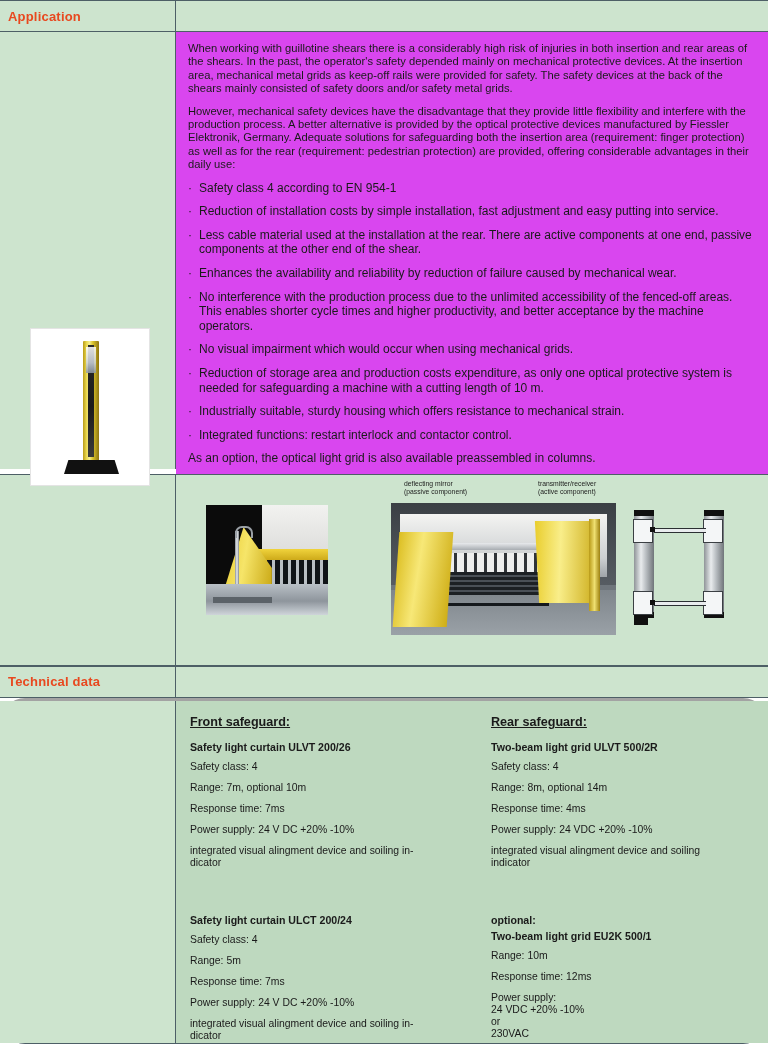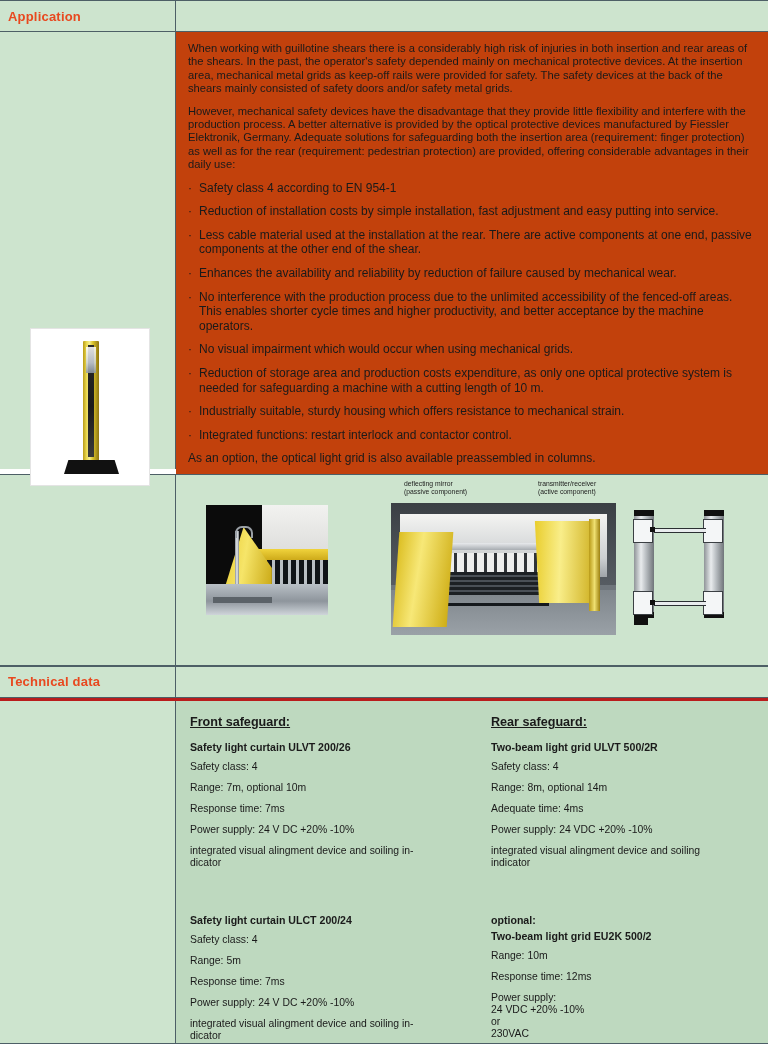--- a/index.html
+++ b/index.html
@@ -27,25 +27,25 @@
   .hdr-left{
     height:30px; display:flex; align-items:center;
     padding-left:8px;
     font-weight:bold; font-size:13px;
     color:#e8481f;
     letter-spacing:.2px;
   }
   .hdr-right{background:#cde4ce;}
 
   .body-row{border-bottom:1px solid #4d5f66;}
-  .thick-top{border-top:3px solid #b91c1c;}
+  .thick-top{border-top:3px solid #a3a3a3;border-radius:25px;}
 
   
   #app-row .cell-left{position:relative;height:437px;background:#cde4ce;}
-  #app-row .cell-right{padding:10px 10px 8px 12px;background:#c2410c;}
+  #app-row .cell-right{padding:10px 10px 8px 12px;background:#d946ef;}
 
   .prod-photo{
     position:absolute; left:30px; top:296px;
     width:118px; height:156px;
     background:#ffffff;
     border:1px solid #e4e4e4;
     overflow:hidden;
   }
   .col-post{
     position:absolute; left:52px; top:12px;
@@ -312,31 +312,31 @@
           </div>
         </div>
 
         <div class="tcol right-col">
           <h3 class="tt">Rear  safeguard:</h3>
 
           <div class="block">
             <div class="bt">Two-beam light  grid ULVT 500/2R</div>
             <div class="bl">Safety class: 4</div>
             <div class="bl">Range: 8m, optional 14m</div>
-            <div class="bl">Adequate time: 4ms</div>
+            <div class="bl">Response time: 4ms</div>
             <div class="bl">Power supply: 24 VDC +20% -10%</div>
             <div class="bl">integrated  visual alingment device and soiling
 indicator</div>
           </div>
 
           <div class="spacer-lg"></div>
 
           <div class="block">
             <div class="bt" style="margin-bottom:4px;">optional:</div>
-            <div class="bt" style="margin-top:0;">Two-beam light  grid EU2K 500/2</div>
+            <div class="bt" style="margin-top:0;">Two-beam light  grid EU2K 500/1</div>
             <div class="bl">Range: 10m</div>
             <div class="bl">Response time: 12ms</div>
             <div class="bl">Power supply:
 24 VDC +20% -10%
 or
 230VAC</div>
           </div>
         </div>
 
       </div>

